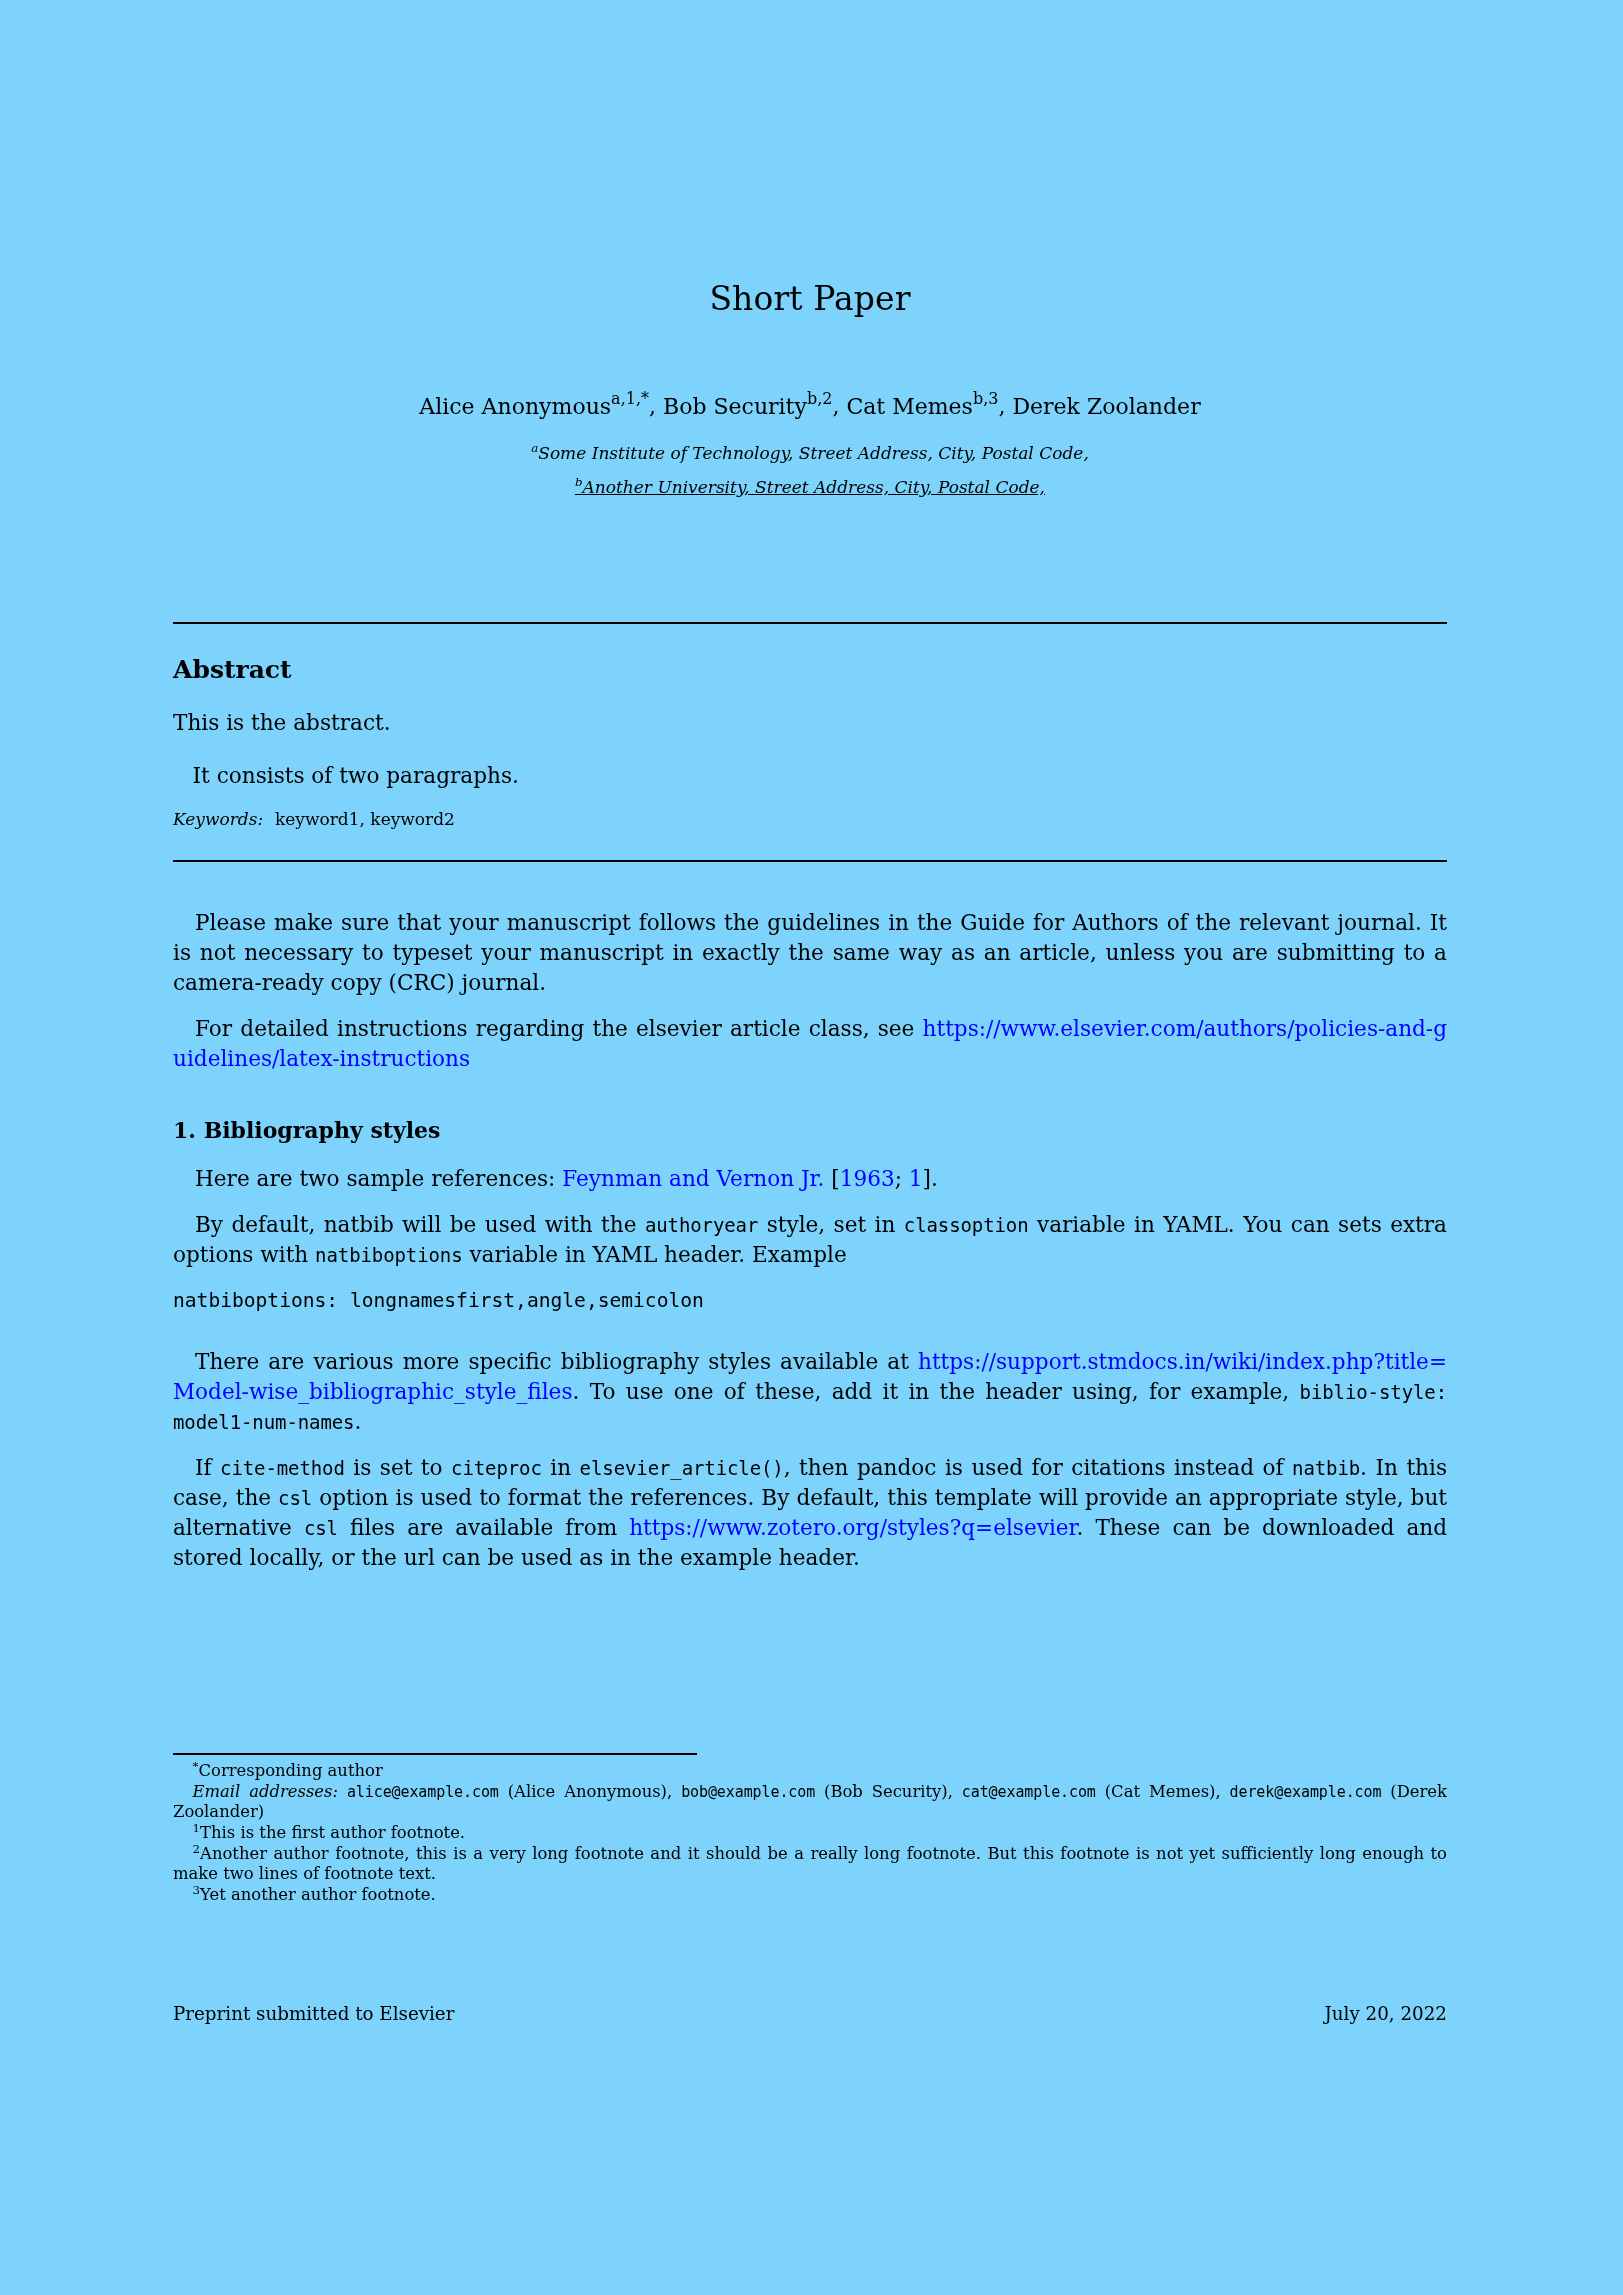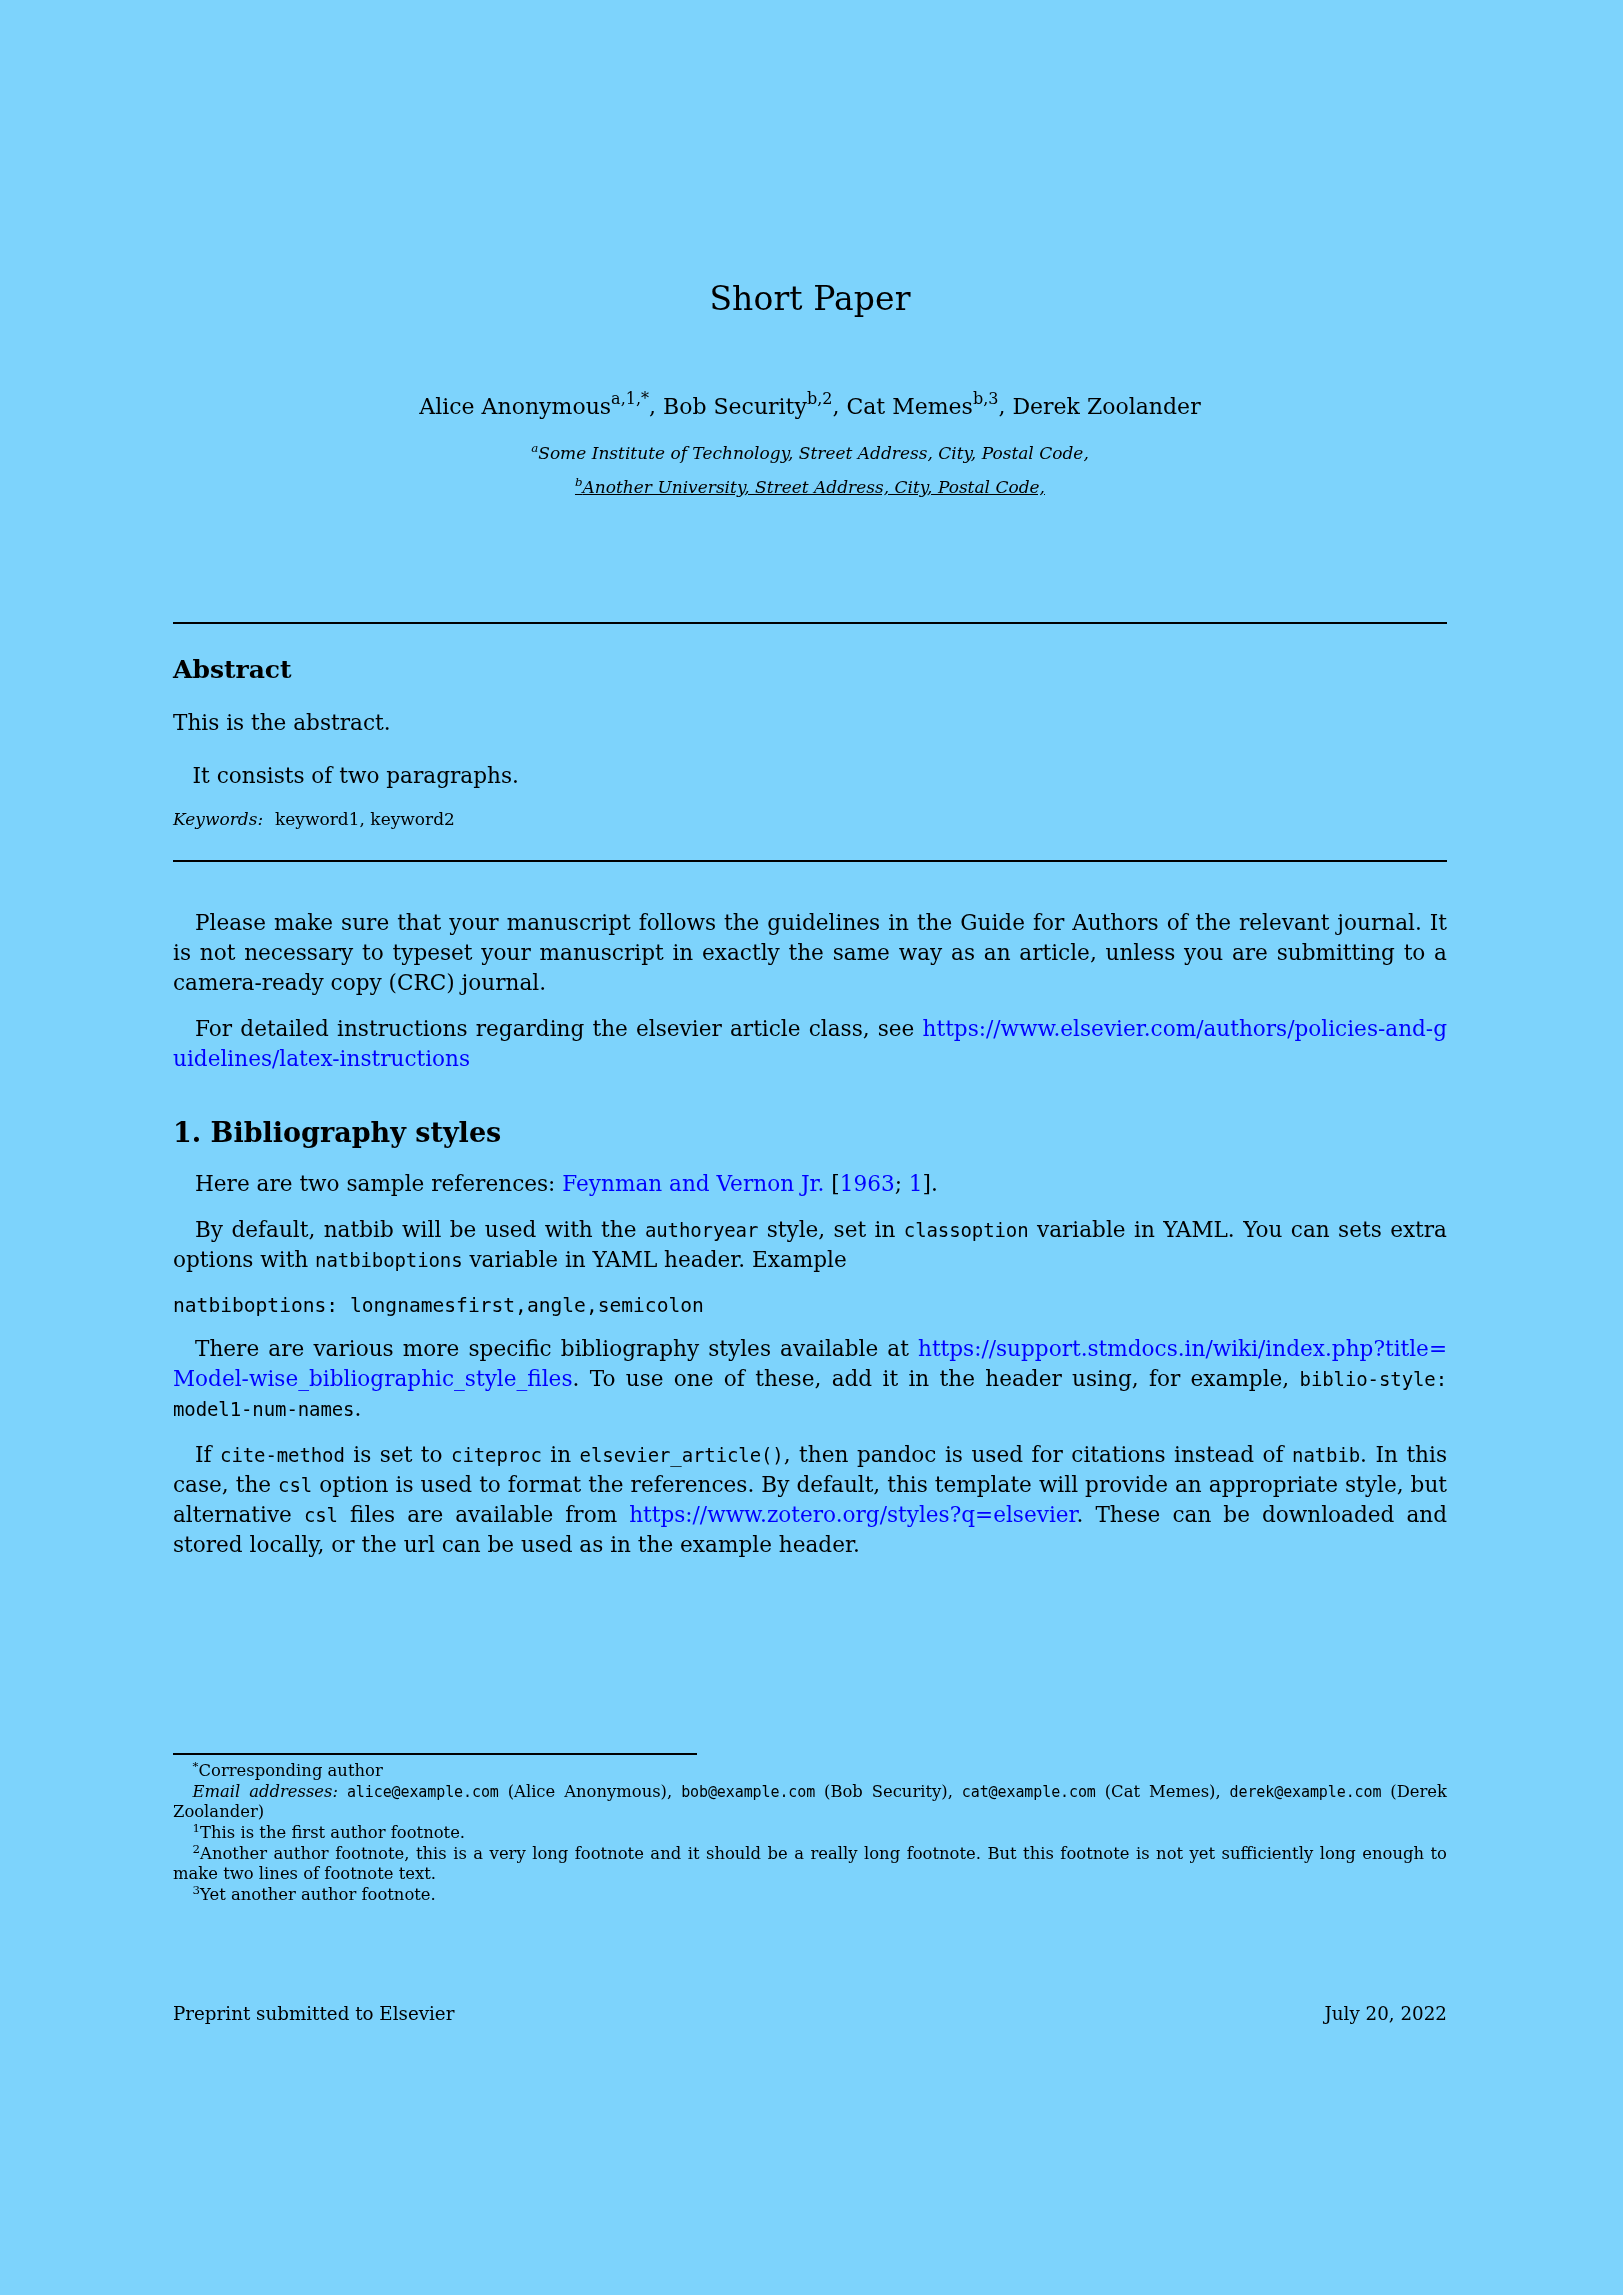--- a/index.html
+++ b/index.html
@@ -112,41 +112,41 @@
     line-height: 1.395;
     margin: 0;
     text-align: justify;
     text-indent: 22px;
     hyphens: none;
   }
   p.body + p.body { margin-top: 15.7px; }
 
   .sec-heading {
     font-weight: bold;
-    font-size: 27px;
+    font-size: 22px;
     margin-top: 43px;
     margin-bottom: 21px;
   }
   .subsec-heading {
     font-style: italic;
     font-size: 21.6px;
     margin-top: 37px;
     margin-bottom: 18.3px;
   }
 
   code, .mono {
     font-family: "DejaVu Sans Mono", "Liberation Mono", monospace;
     font-size: 19px;
     letter-spacing: -0.1px;
   }
   .code-block {
     font-family: "DejaVu Sans Mono", "Liberation Mono", monospace;
     font-size: 19.6px;
     margin-top: 18.3px;
-    margin-bottom: 17px;
+    margin-bottom: 35px;
     white-space: pre;
   }
   a.link, .link {
     color: #0000ff;
     text-decoration: none;
     word-break: break-all;
   }
 
   
   .footnote-area {

